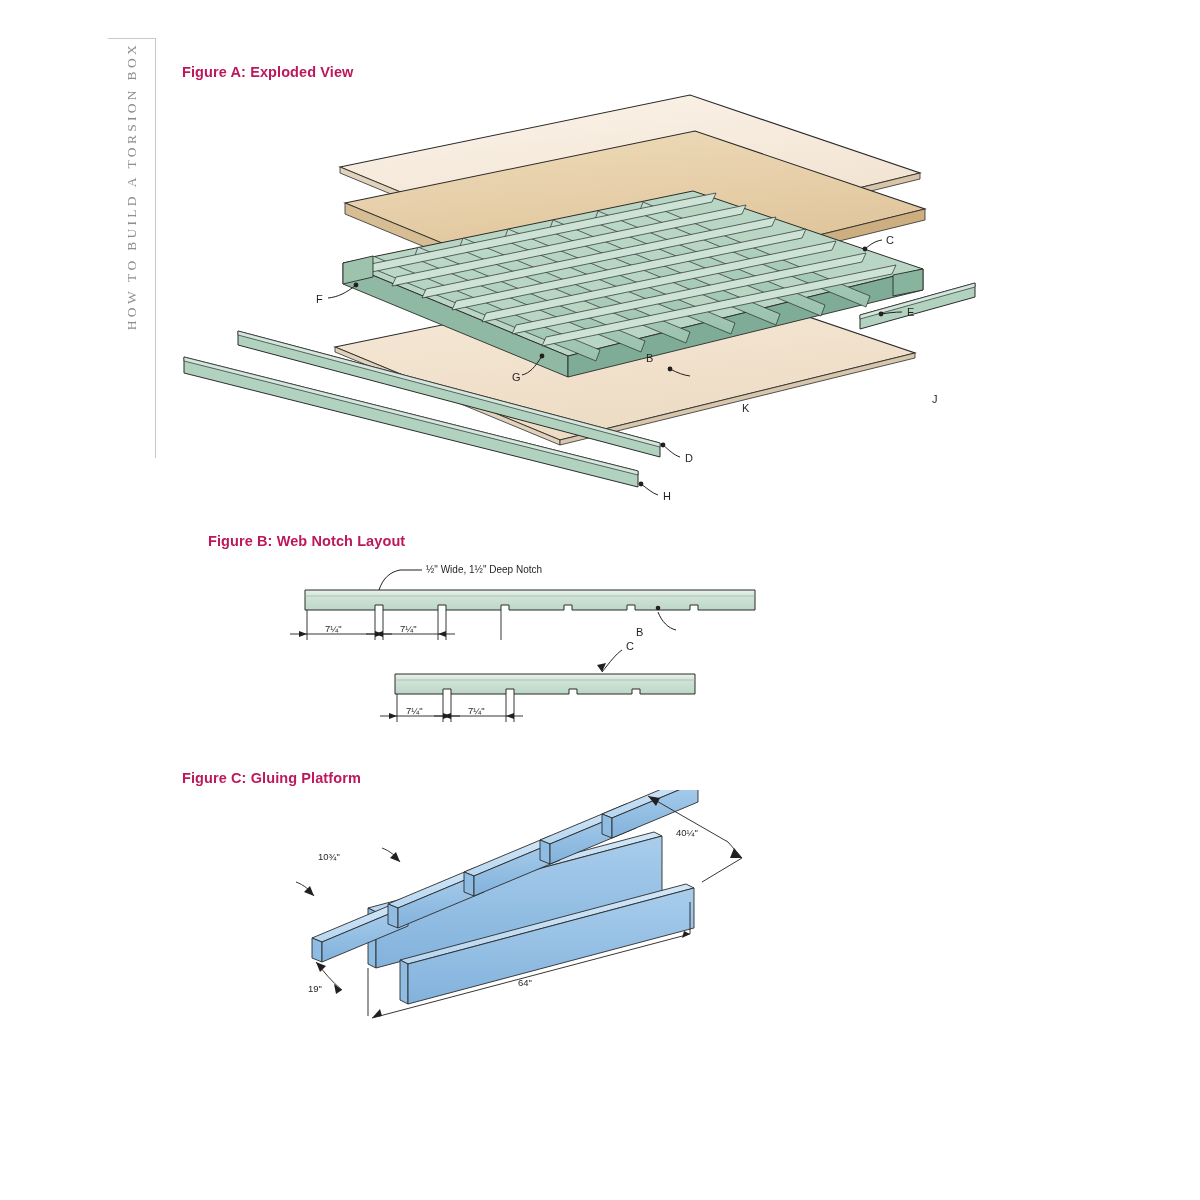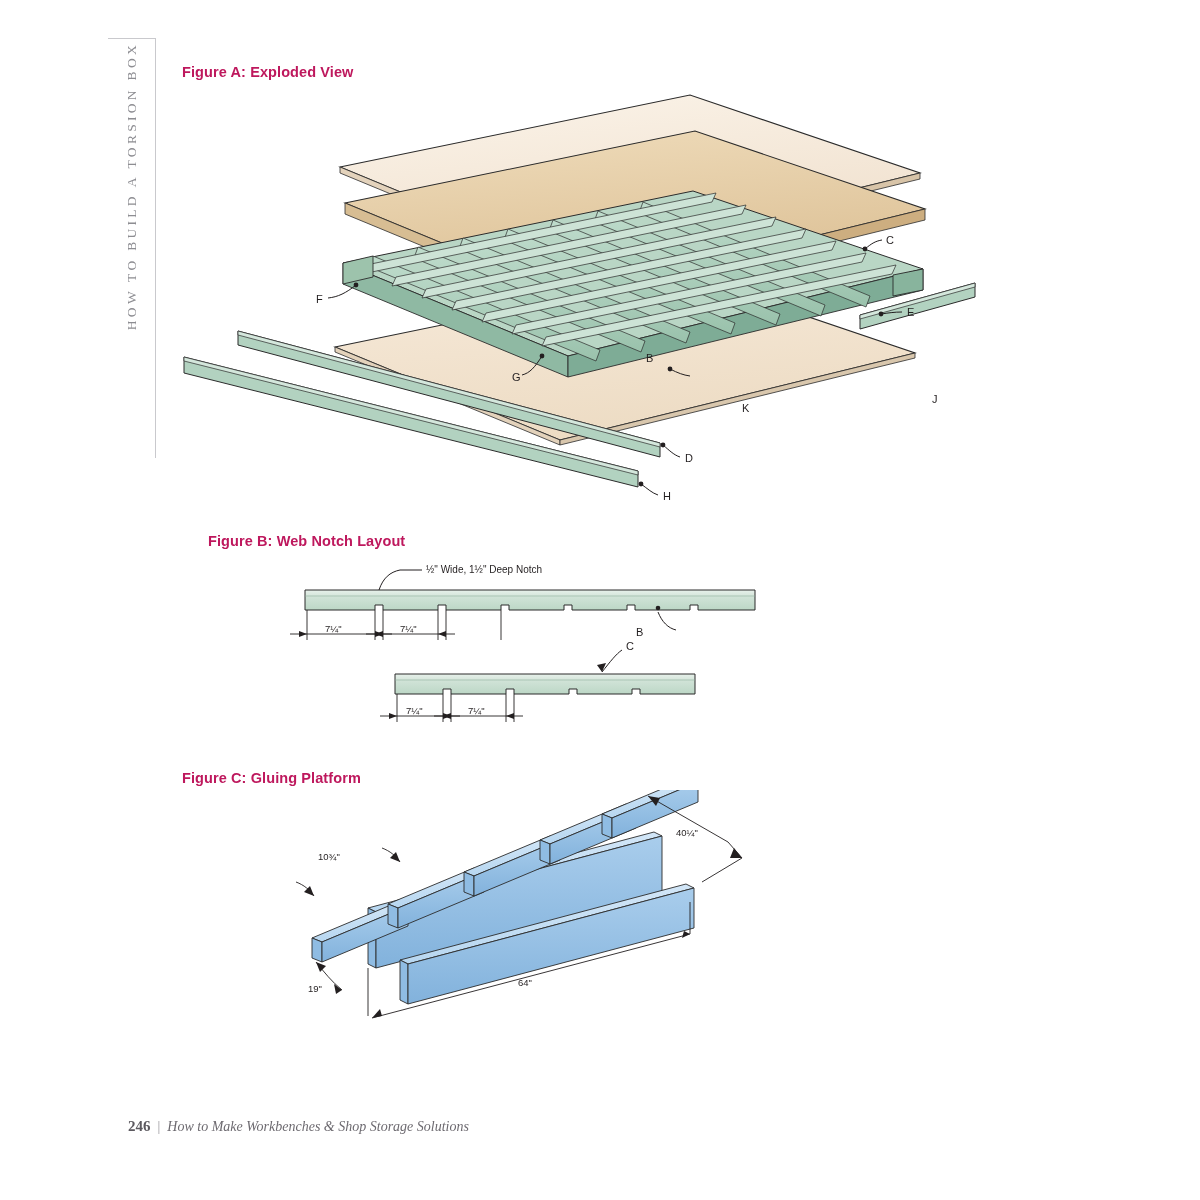--- a/index.html
+++ b/index.html
@@ -454,19 +454,14 @@
         <line x1="440" y1="144" x2="440" y2="112"></line>
       </g>
       <g fill="#231f20">
         <polygon points="122,228 132,226 130,219"></polygon>
         <polygon points="440,144 432,148 434,141"></polygon>
       </g>
       <text class="dim" x="268" y="196">64"</text>
     </svg>
   </div>
 
-  <div id="footer">
-    <span class="pgnum">246</span>
-    <span class="sep">|</span>
-    <span class="book">How to Make Workbenches &amp; Shop Storage Solutions</span>
-  </div>
 
 </div>
 
 </body></html>

